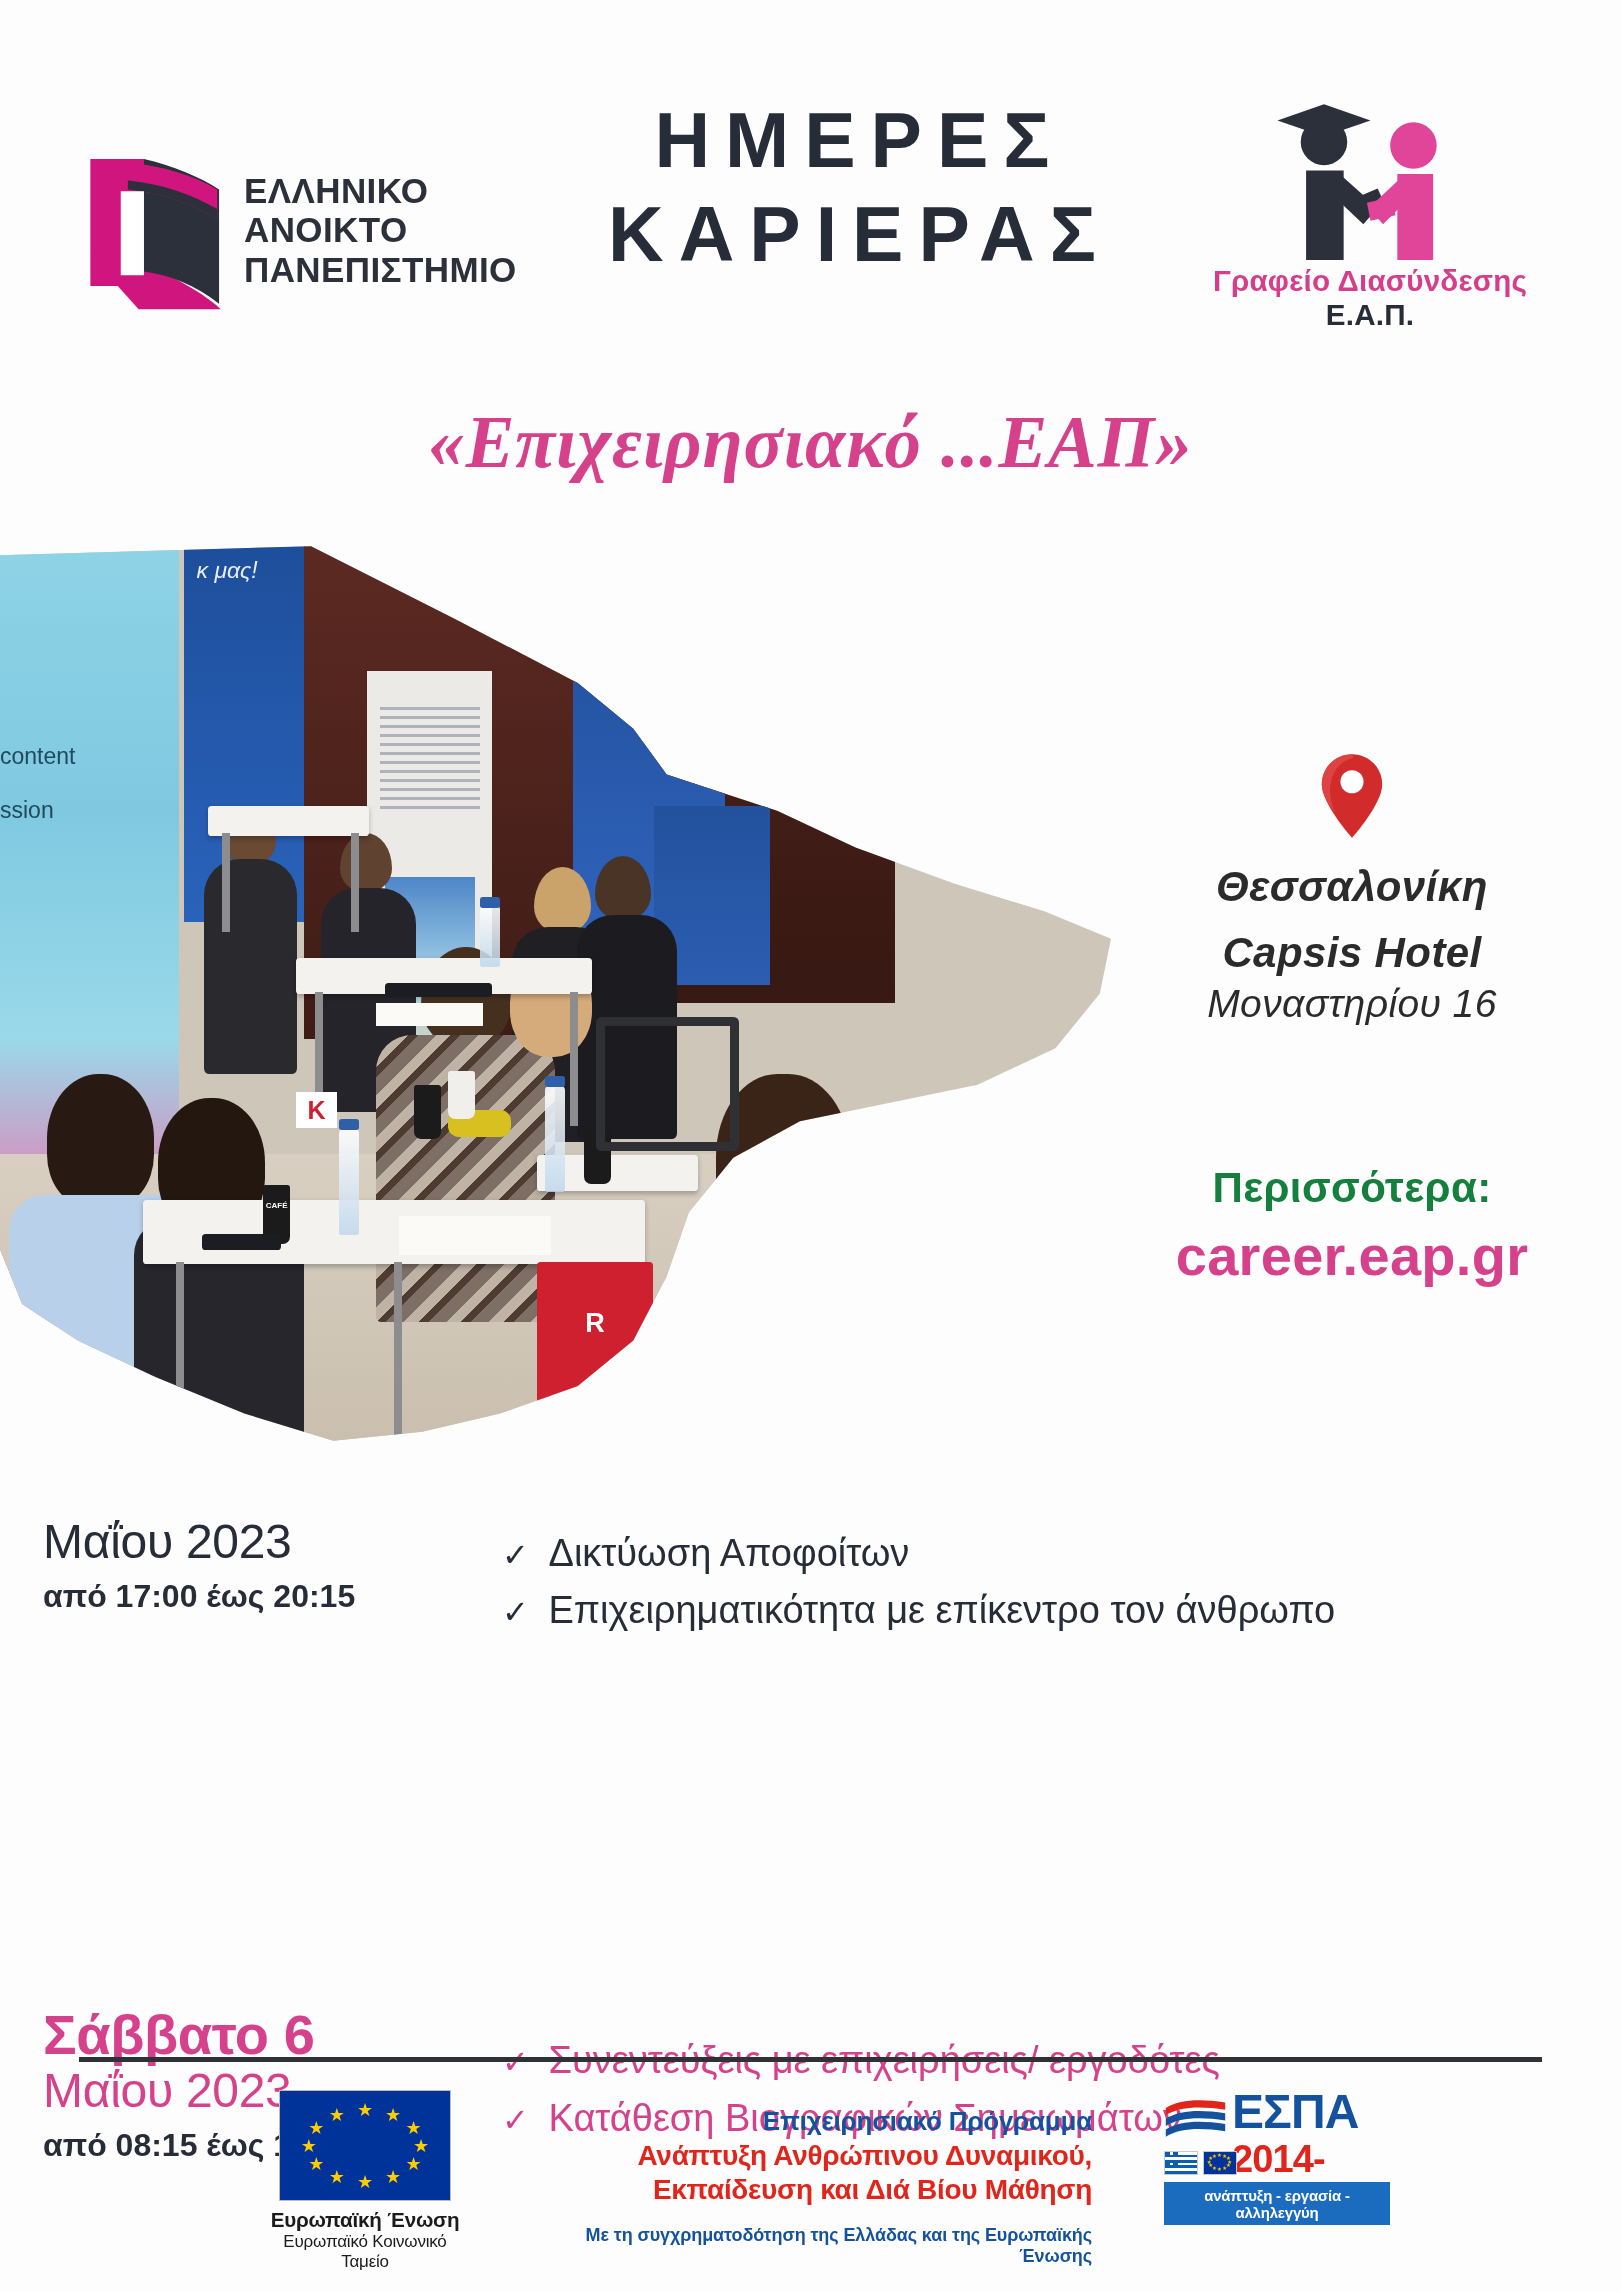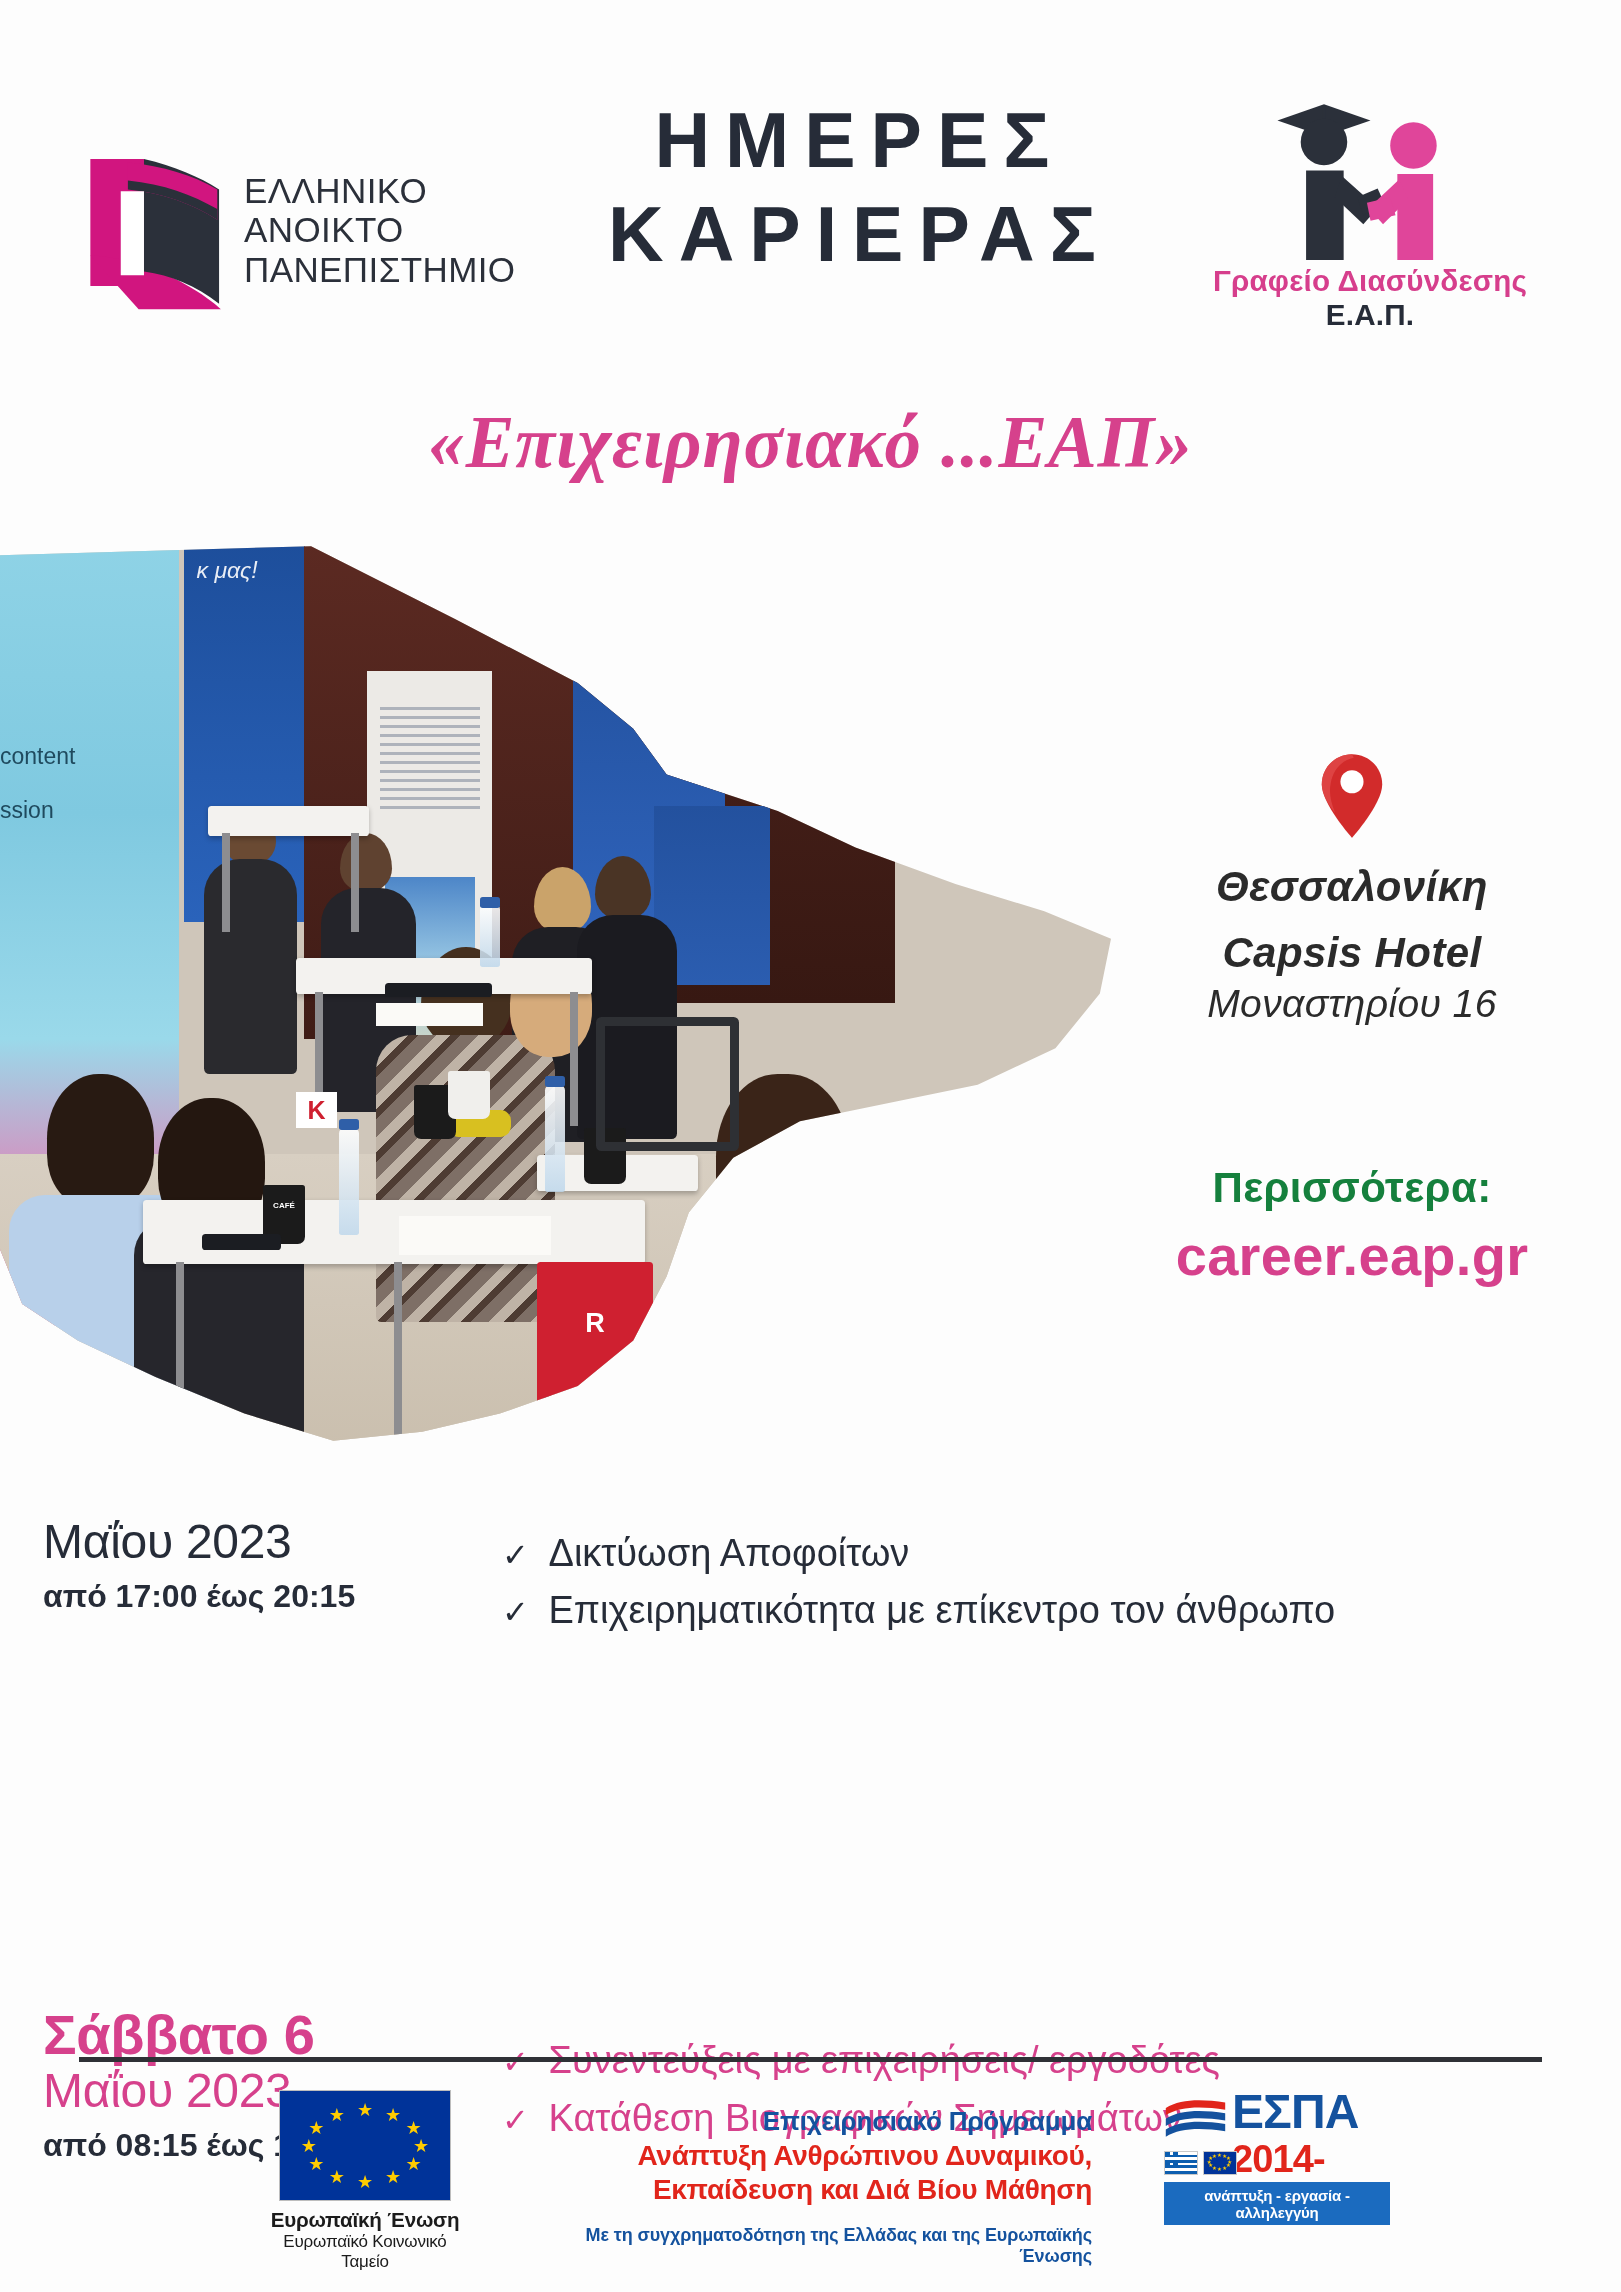--- a/index.html
+++ b/index.html
@@ -47,21 +47,21 @@
     flex: 0 0 auto;
   }
   .eap-mark svg { display: block; }
   .eap-words {
     display: flex;
     flex-direction: column;
     line-height: 1.12;
     font-size: 35px;
     letter-spacing: 0.4px;
     color: #2b303a;
-    font-weight: 400;
+    font-weight: 700;
   }
 
   
   .main-title {
     position: absolute;
     left: 519px;
     top: 94px;
     width: 681px;
     text-align: center;
     color: #262c38;
@@ -168,21 +168,21 @@
 
   .p-head { position:absolute; border-radius:50% 50% 45% 45% / 60% 60% 40% 40%; }
   .p-body { position:absolute; border-radius:36px 36px 5.4px 5.4px; }
 
   .s-table { position:absolute; background:#f3f2ef; border-radius:3.6px;
              box-shadow:0 2.7px 5.4px rgba(0,0,0,.25); }
   .s-leg { position:absolute; background:#8d8d90; width:8px; }
   .s-bottle { position:absolute; width:19.7px; border-radius:5.4px 5.4px 2.7px 2.7px;
              background: linear-gradient(180deg,rgba(255,255,255,.9),rgba(190,215,235,.85)); }
   .s-cap { position:absolute; width:19.7px; height:10.7px; background:#2f5fa8; border-radius:2.7px; }
-  .s-cup { position:absolute; width:42px; height:50px; background:#1b1b1b;
+  .s-cup { position:absolute; width:27px; height:50px; background:#1b1b1b;
              border-radius:2.7px 2.7px 7.2px 7.2px; }
   .s-cup b { position:absolute; left:2.7px; right:2.7px; top:16px; height:12.5px;
              color:#fff; font-size:8px; text-align:center; font-weight:700; }
   .s-redbag { position:absolute; background:#cf2030; border-radius:3.6px; }
   .s-redbag b { position:absolute; left:50%; top:40%; transform:translate(-50%,-50%);
              color:#fff; font-size:27px; font-weight:700; }
   .s-klabel { position:absolute; width:41px; height:36px; background:#fff; }
   .s-klabel b { position:absolute; left:50%; top:50%; transform:translate(-50%,-50%);
              color:#cf2030; font-size:25px; font-weight:700; }
   .s-paper { position:absolute; background:#fbfaf7; }

